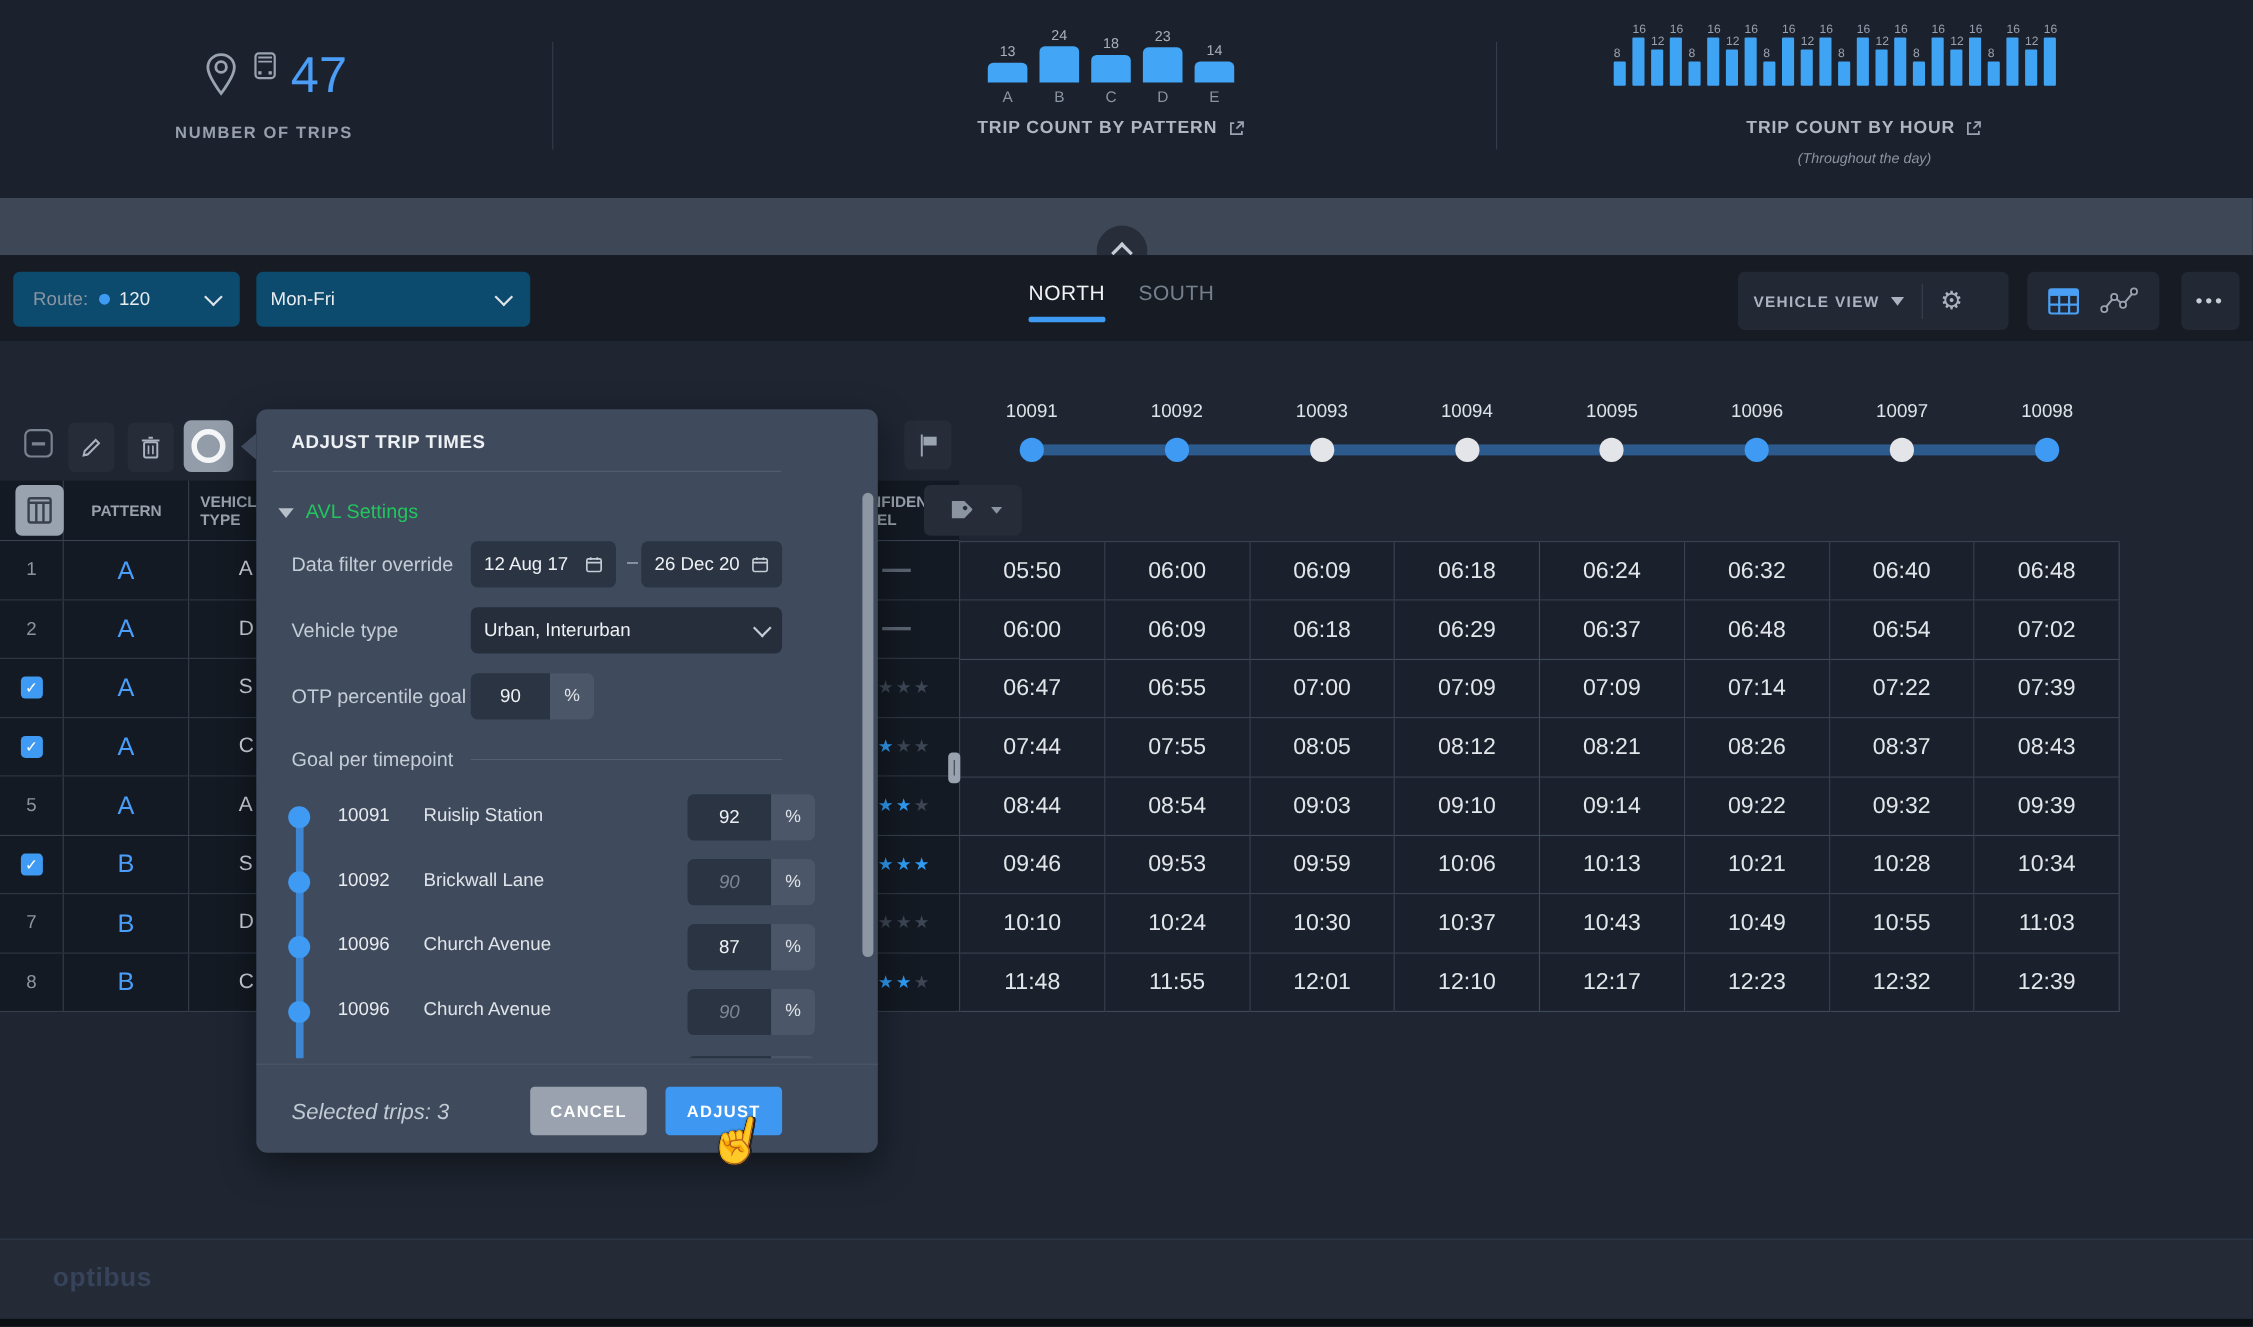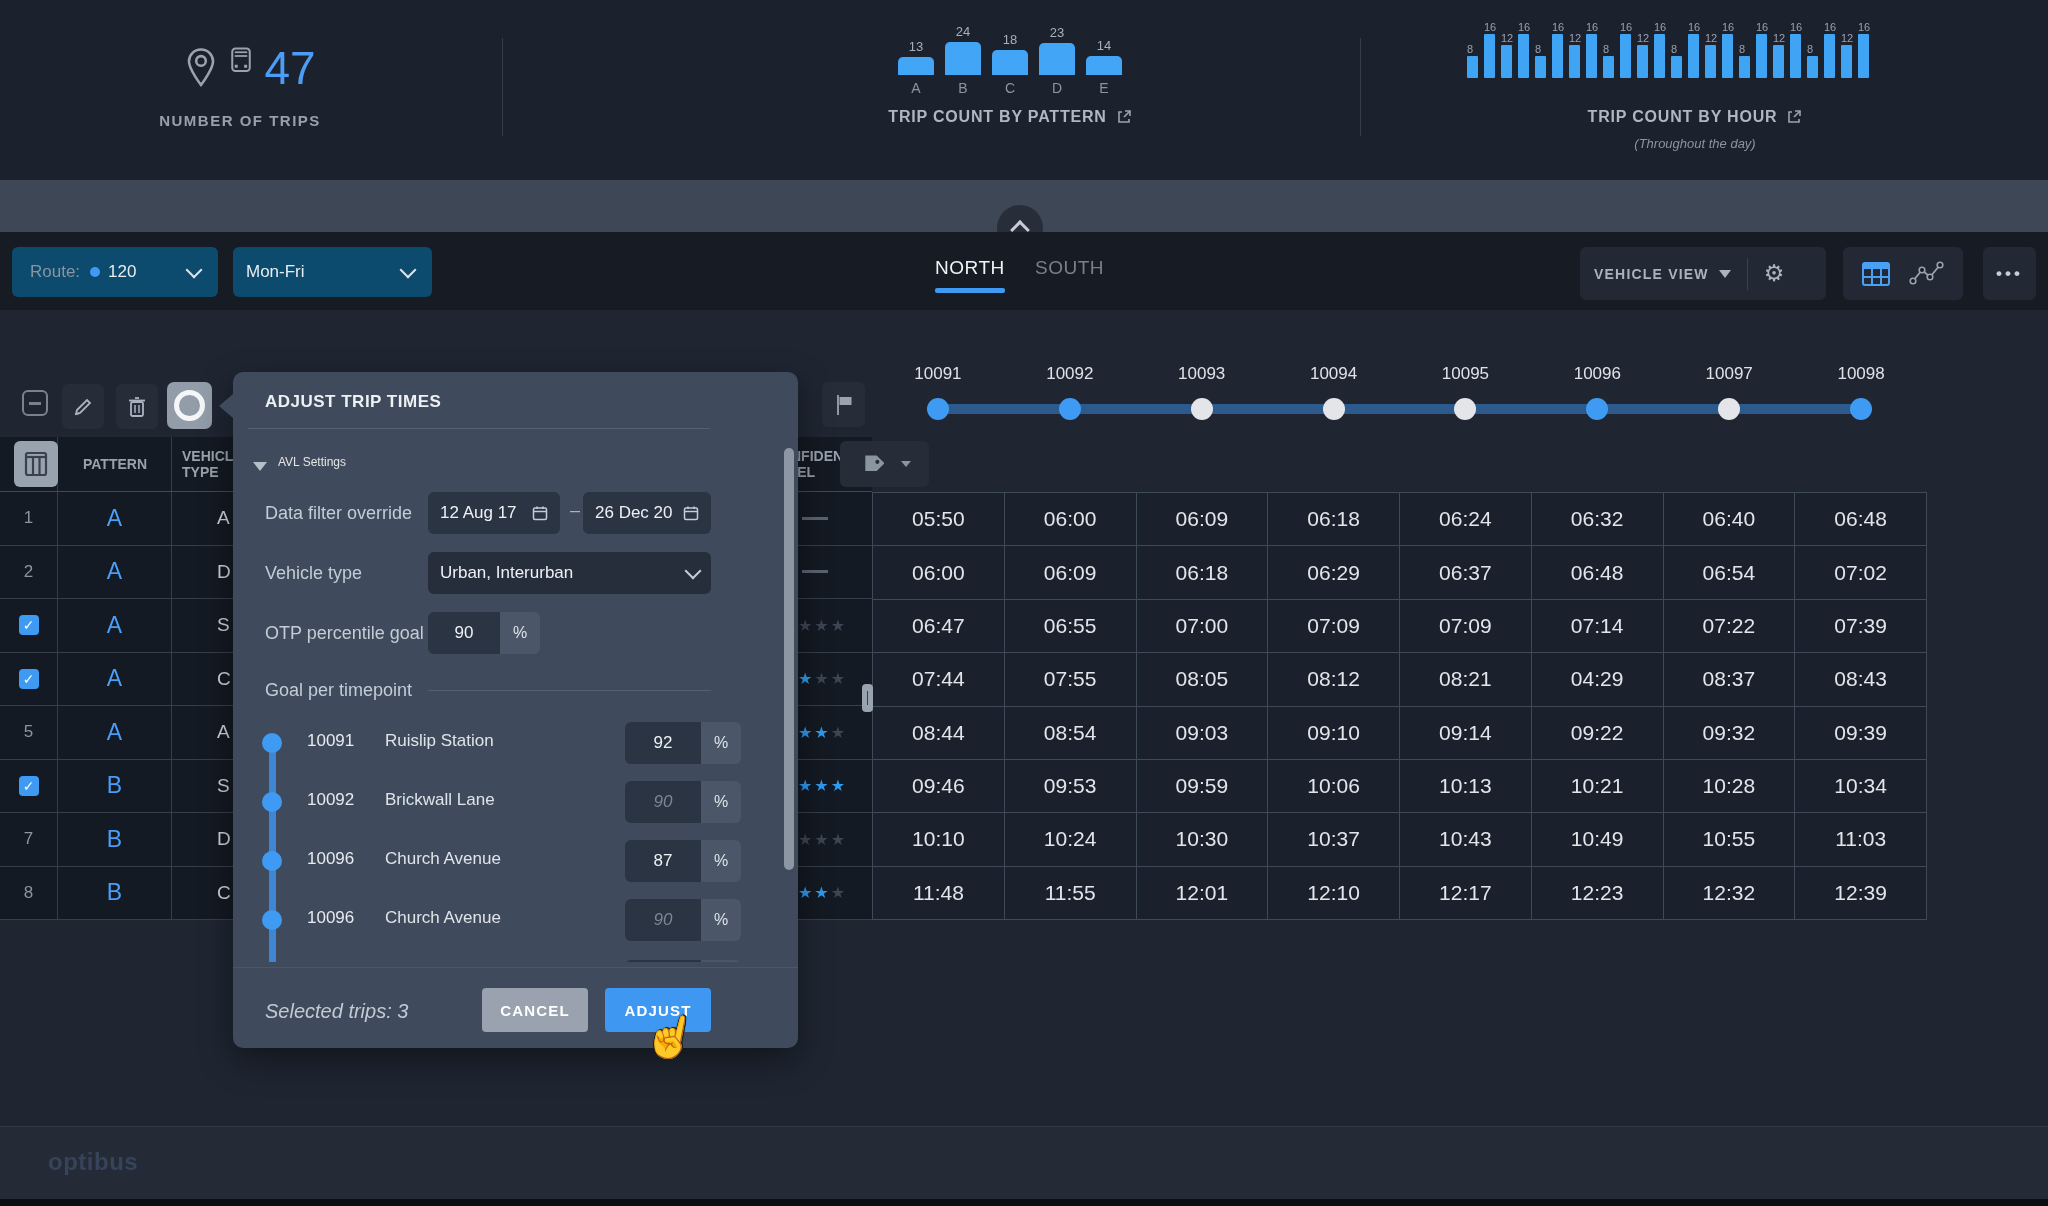--- a/index.html
+++ b/index.html
@@ -29,21 +29,21 @@
   .hcol .hbar{width:11px;background:#40a4f5;border-radius:1px;}
 
   
   #band{left:0;top:180px;width:2048px;height:52px;background:#3e4755;overflow:hidden;}
   #collapse-circle{position:absolute;left:997px;top:25px;width:46px;height:46px;border-radius:50%;background:#272e3a;}
   #collapse-chevron{left:1011px;top:219px;width:18px;height:18px;z-index:5;}
   #collapse-chevron span{display:block;width:11px;height:11px;border-left:3px solid #c6cdd4;border-top:3px solid #c6cdd4;transform:rotate(45deg);margin:4px auto;}
   #toolbar{left:0;top:232px;width:2048px;height:78px;background:#161b24;}
   .select{background:#0c4a6e;border-radius:6px;height:50px;display:flex;align-items:center;padding:0 18px;box-sizing:border-box;color:#e9ecef;font-size:17px;}
   #route-select{left:12px;top:247px;width:206px;}
-  #day-select{left:233px;top:247px;width:199px;padding-left:13px;}
+  #day-select{left:233px;top:247px;width:249px;padding-left:13px;}
   .sel-spacer{flex:1;}
   .muted{color:#8b95a1;}
   .dot{width:10px;height:10px;border-radius:50%;background:#3e9af2;display:inline-block;margin:0 8px 0 10px;}
   .chev-dn{width:10px;height:10px;border-right:2.5px solid #dfe3e8;border-bottom:2.5px solid #dfe3e8;transform:rotate(45deg);margin-top:-4px;}
   .tab{font-size:19px;letter-spacing:.5px;}
   #tab-north{left:935px;top:257px;color:#f0f2f4;}
   #tab-south{left:1035px;top:257px;color:#77818d;}
   #tab-underline{left:935px;top:288px;width:70px;height:5px;background:#3e9af2;border-radius:2px;}
   #view-group{left:1580px;top:247px;width:246px;height:53px;background:#222834;border-radius:6px;display:flex;align-items:center;padding:0 14px;box-sizing:border-box;gap:10px;}
   #view-label{color:#aab3bf;font-size:14px;font-weight:bold;letter-spacing:1.2px;}
@@ -97,21 +97,21 @@
   
   #times{left:872px;top:492px;width:1055px;height:428px;display:grid;grid-template-columns:repeat(8,1fr);grid-template-rows:repeat(8,1fr);border-top:1px solid #3f4a59;border-left:1px solid #3f4a59;box-sizing:border-box;}
   .tcell{border-right:1px solid #3f4a59;border-bottom:1px solid #3f4a59;background:#1b212c;display:flex;align-items:center;justify-content:center;color:#e2e6ea;font-size:21px;}
 
   
   #modal{left:233px;top:372px;width:565px;height:676px;background:#3f4a5c;border-radius:10px;box-shadow:0 12px 34px rgba(0,0,0,.45);z-index:10;}
   #modal .inner{position:absolute;}
   #modal-title{left:32px;top:20px;color:#eef1f4;font-size:17px;font-weight:bold;letter-spacing:.5px;}
   #modal-div1{left:15px;top:56px;width:462px;height:1px;background:#545f70;}
   #avl-tri{left:20px;top:90px;width:0;height:0;border-left:7px solid transparent;border-right:7px solid transparent;border-top:9px solid #b6bfc9;}
-  #avl-label{left:45px;top:83px;color:#e5e5e5;font-size:12px;}
+  #avl-label{left:45px;top:83px;color:#22c55e;font-size:18px;}
   .m-label{color:#c4ccd5;font-size:18px;}
   #df-label{left:32px;top:131px;}
   .m-input{background:#2a3442;border-radius:6px;display:flex;align-items:center;justify-content:space-between;padding:0 12px;box-sizing:border-box;color:#eef1f4;font-size:17px;}
   #date-from{left:195px;top:120px;width:132px;height:42px;}
   #date-sep{left:337px;top:128px;color:#aab3bf;font-size:18px;}
   #date-to{left:350px;top:120px;width:128px;height:42px;}
   #vt-label{left:32px;top:191px;}
   #vt-select{left:195px;top:180px;width:283px;height:42px;background:#262e3c;}
   #otp-label{left:32px;top:251px;}
   .numgrp{position:absolute;display:flex;}
@@ -609,21 +609,21 @@
     <div class="tcell">07:09</div>
     <div class="tcell">07:09</div>
     <div class="tcell">07:14</div>
     <div class="tcell">07:22</div>
     <div class="tcell">07:39</div>
     <div class="tcell">07:44</div>
     <div class="tcell">07:55</div>
     <div class="tcell">08:05</div>
     <div class="tcell">08:12</div>
     <div class="tcell">08:21</div>
-    <div class="tcell">04:29</div>
+    <div class="tcell">08:26</div>
     <div class="tcell">08:37</div>
     <div class="tcell">08:43</div>
     <div class="tcell">08:44</div>
     <div class="tcell">08:54</div>
     <div class="tcell">09:03</div>
     <div class="tcell">09:10</div>
     <div class="tcell">09:14</div>
     <div class="tcell">09:22</div>
     <div class="tcell">09:32</div>
     <div class="tcell">09:39</div>

